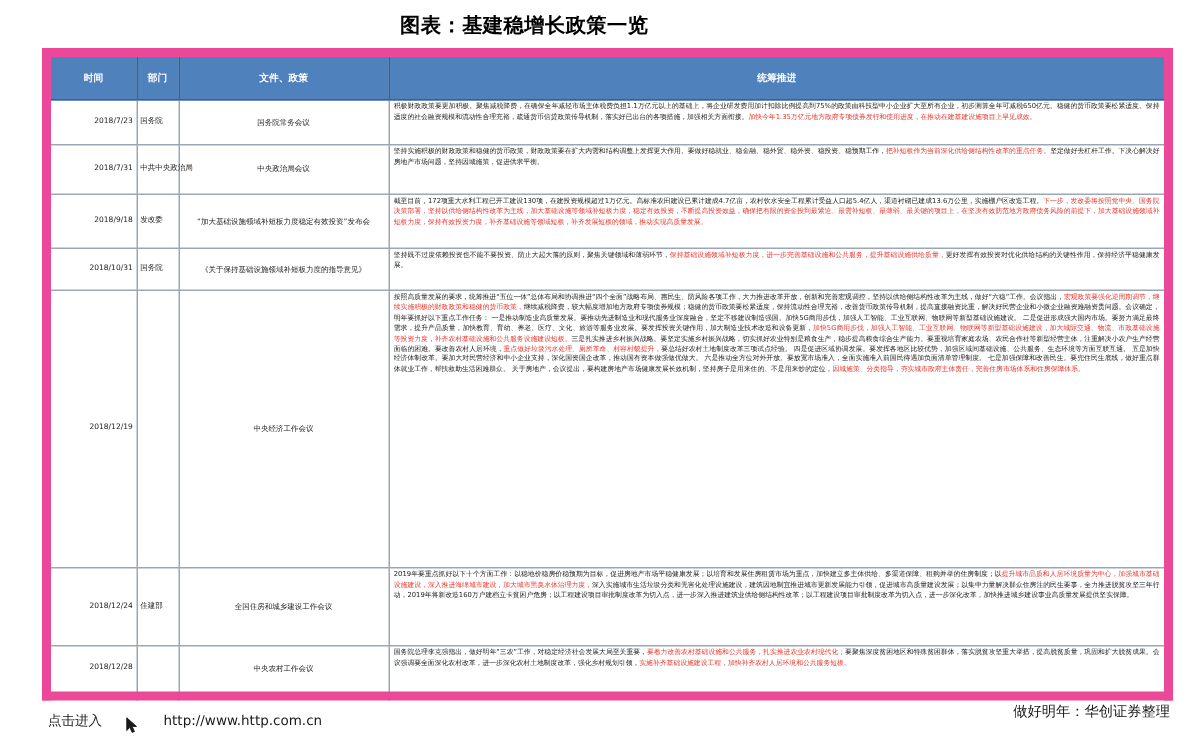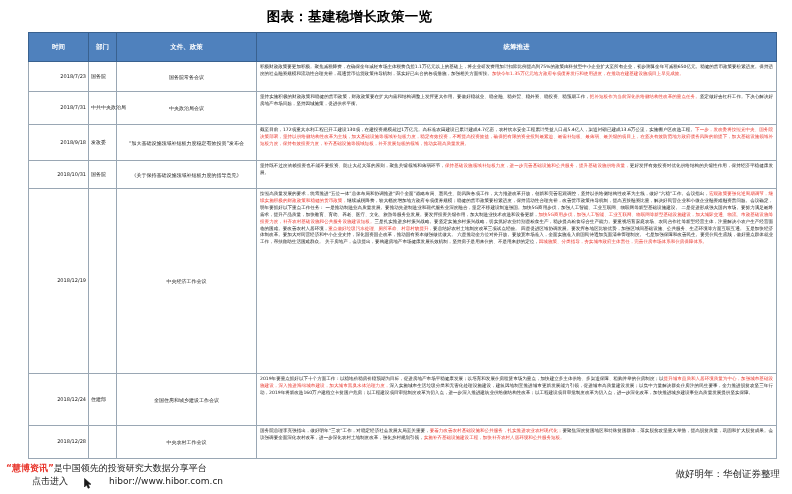--- a/index.html
+++ b/index.html
@@ -30,21 +30,21 @@
   }
 
   
   #policy-table {
     position: absolute;
     left: 28px;
     top: 32px;
     width: 748px;
     border-collapse: collapse;
     table-layout: fixed;
-    border: 1px solid #ec4899;
+    border: 6px solid #ec4899;
   }
   #policy-table col.c-time  { width: 60px; }
   #policy-table col.c-dept  { width: 28px; }
   #policy-table col.c-doc   { width: 140px; }
   #policy-table col.c-main  { width: 520px; }
 
   #policy-table thead th {
     background: #4F81BD;
     color: #ffffff;
     font-size: 6.5px;
@@ -214,27 +214,24 @@
         <td class="cell-dept"></td>
         <td class="cell-doc">中央农村工作会议</td>
         <td class="cell-main">
           <p><span>国务院总理李克强指出，做好明年“三农”工作，对稳定经济社会发展大局至关重要，</span><span class="hl">要着力改善农村基础设施和公共服务，扎实推进农业农村现代化；</span><span>要聚焦深度贫困地区和特殊贫困群体，落实脱贫攻坚重大举措，提高脱贫质量，巩固和扩大脱贫成果。会议强调要全面深化农村改革，进一步深化农村土地制度改革，强化乡村规划引领，</span><span class="hl">实施补齐基础设施建设工程，加快补齐农村人居环境和公共服务短板。</span></p>
         </td>
       </tr>
     </tbody>
 </table>
 
 <div id="footer-promo">
-  <div class="promo-line1">
-    <span class="brand">“慧博资讯”</span><span>是中国领先的投资研究大数据分享平台</span>
-  </div>
   <div class="promo-line2">
     <span>点击进入</span>
     <span class="cursor-icon">
       <svg width="9" height="11" viewBox="0 0 9 11">
           <path d="M0.5 0.5 L0.5 9 L2.6 6.9 L4.1 10.3 L5.6 9.6 L4.1 6.3 L7 6.3 Z" fill="#1a1a1a" stroke="#1a1a1a" stroke-width="0.6"></path>
         </svg>
     </span>
-    <span>hibor://www.hibor.com.cn</span>
+    <span>http://www.http.com.cn</span>
   </div>
 </div>
 
 <div id="source-note">做好明年：华创证券整理</div>
 
 </body></html>

